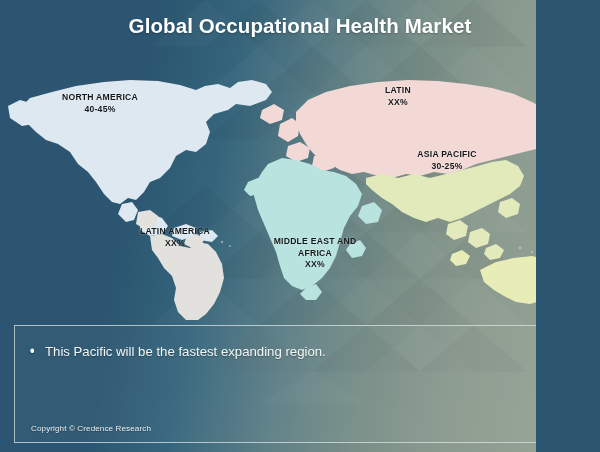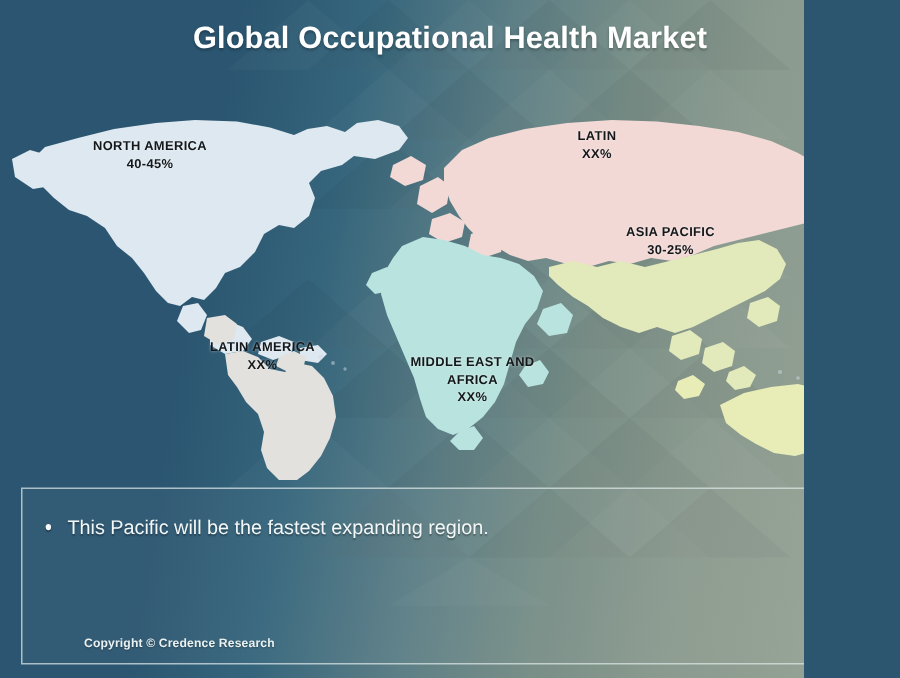--- a/index.html
+++ b/index.html
@@ -53,23 +53,22 @@
     font-size:13.2px; line-height:18.6px;
     padding-left:17px; margin-bottom:1px;
     text-shadow:0 1px 1px rgba(0,0,0,.3);
   }
   .bullet .dot {
     position:absolute; left:2px; top:0;
     font-size:13px; line-height:18.6px; color:#f3f7f7;
   }
   #copyright {
     position:absolute; left:16px; bottom:9px;
-    color:#eaf1f1; font-size:8.1px; font-weight:700; letter-spacing:.1px;
+    color:#eaf1f1; font-size:8.1px; font-weight:400; letter-spacing:.1px;
     text-shadow:0 1px 1px rgba(0,0,0,.3);
-    margin-left:25px;
   }
 </style>
 </head>
 <body>
 
 <div id="stage">
 
   <div id="bg-gradient"></div>
 
   <svg id="bg-facets" viewBox="0 0 600 452" preserveAspectRatio="none">

